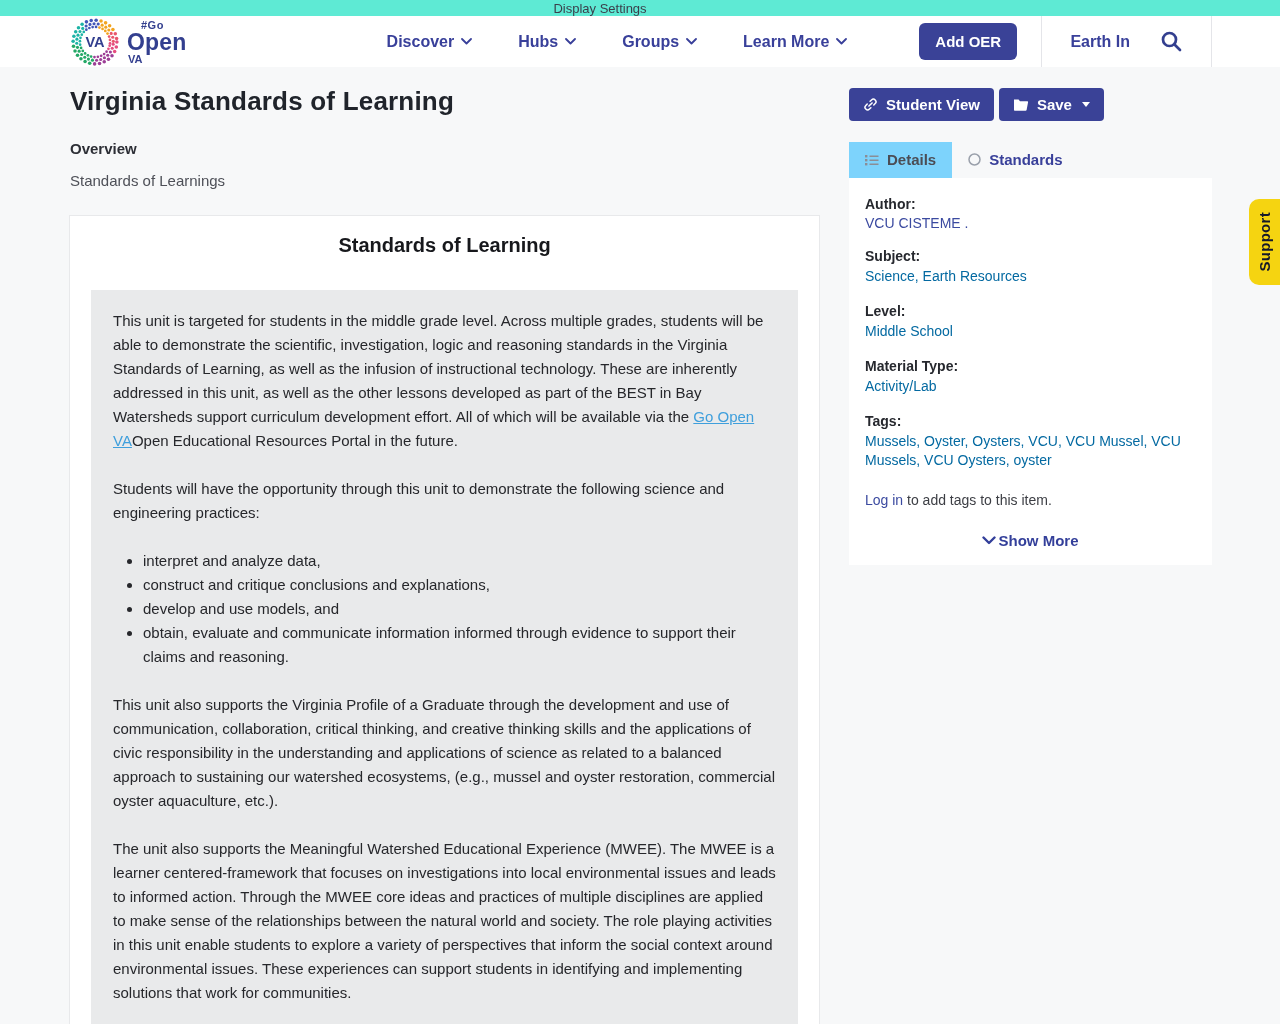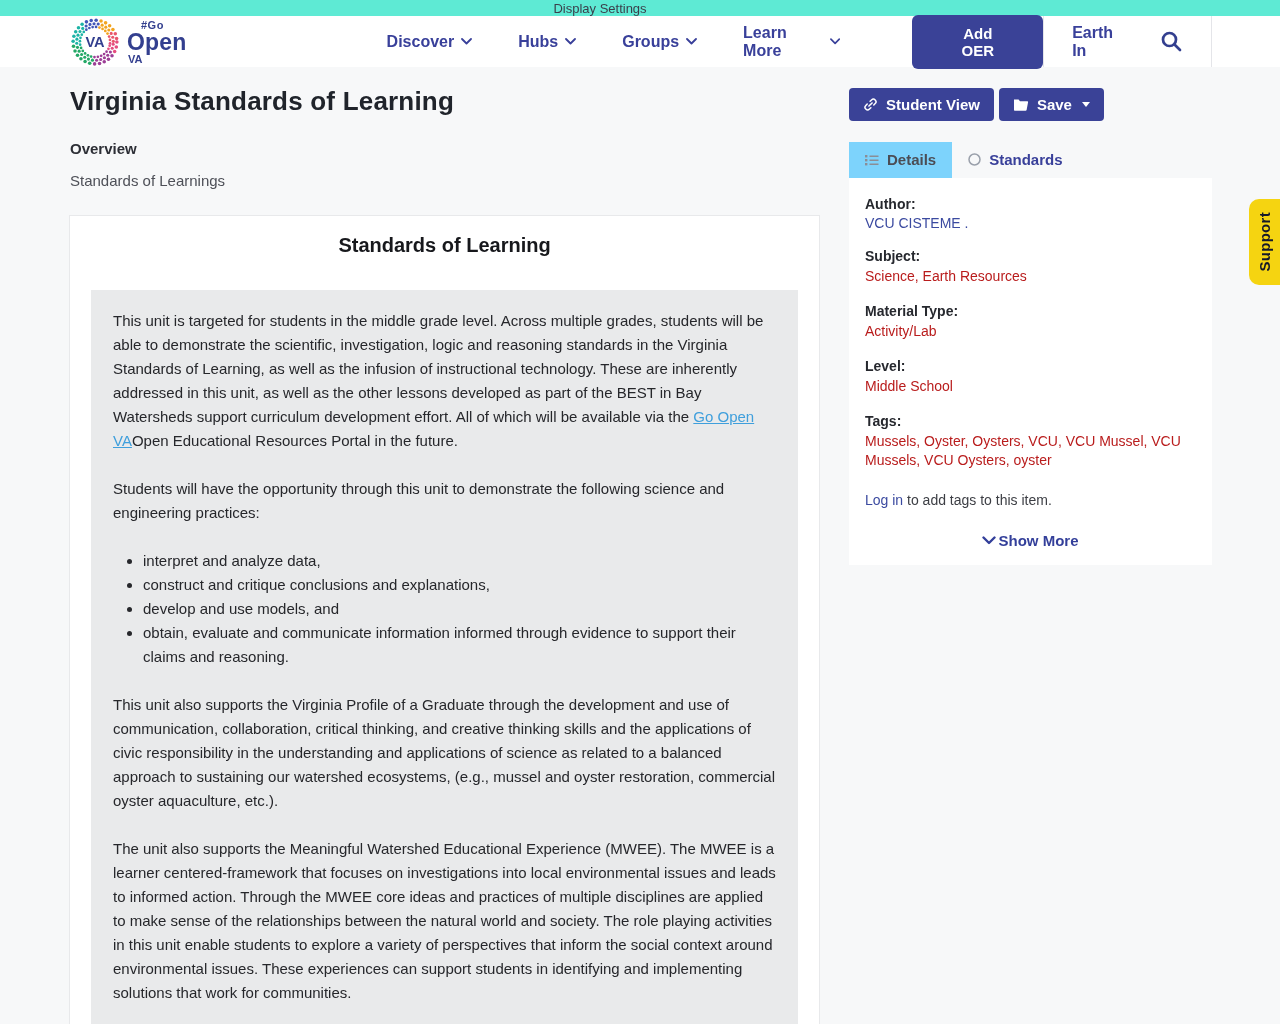--- a/index.html
+++ b/index.html
@@ -14,21 +14,21 @@
   .navbar { height:51px; background:#ffffff; display:flex; align-items:center; position:relative; z-index:5; }
   .brand { display:flex; align-items:center; margin-left:70px; gap:7px; }
   .brand svg { overflow:visible; }
   .wordmark { color:#333f8f; line-height:1; margin-top:2px; }
   .wordmark .go { font-size:11px; font-weight:bold; letter-spacing:.5px; margin-left:14px; }
   .wordmark .open { font-size:23px; font-weight:bold; letter-spacing:.2px; }
   .wordmark .va { font-size:11px; font-weight:bold; margin-left:1px; }
   .nav-links { display:flex; gap:46px; margin-left:200px; }
   .nav-item { display:flex; align-items:center; gap:7px; font-size:16px; font-weight:600; color:#39409a; cursor:pointer; }
   .chev { stroke:#39409a; fill:none; stroke-width:1.8; stroke-linecap:round; stroke-linejoin:round; }
-  .add-oer { margin-left:72px; background:#3a4297; color:#fff; border:none; border-radius:6px; font-family:inherit; font-size:15px; font-weight:600; padding:10px 33px; cursor:pointer; }
+  .add-oer { margin-left:72px; background:#3a4297; color:#fff; border:none; border-radius:6px; font-family:inherit; font-size:15px; font-weight:600; padding:10px 16px; cursor:pointer; }
   .nav-right { margin-left:auto; margin-right:68px; align-self:stretch; display:flex; align-items:center; gap:30px; padding:0 28px; border-left:1px solid #e4e5e9; border-right:1px solid #e4e5e9; }
   .signin { font-size:16px; font-weight:600; color:#39409a; text-decoration:none; }
   .search-btn { background:none; border:none; cursor:pointer; display:flex; }
 
   
   .page { position:relative; padding-top:19px; }
   .page-title { margin-left:70px; font-size:26px; font-weight:600; color:#20242b; letter-spacing:.2px; }
   .overview-label { margin:23px 0 0 70px; font-size:15px; font-weight:bold; color:#2d2f36; }
   .overview-text { margin:15px 0 0 70px; font-size:15px; color:#4e5058; }
 
@@ -52,21 +52,21 @@
   .report-link { display:flex; align-items:center; gap:6px; color:#39409a; font-size:15px; font-weight:600; text-decoration:none; }
 
   .tabs { margin-top:21px; display:flex; font-size:15px; }
   .tab { display:flex; align-items:center; gap:8px; padding:9px 16px 10px; cursor:pointer; }
   .tab.active { background:#7dd3fc; color:#4b4d55; font-weight:600; }
   .tab.inactive { color:#39409a; font-weight:600; }
 
   .panel { background:#fff; width:363px; padding:18px 16px 16px; font-size:14px; }
   .field { margin-bottom:17px; }
   .field .fl { font-weight:bold; color:#26282e; margin-bottom:3px; }
-  .field .fv { color:#b91c1c; line-height:19px; }
+  .field .fv { color:#0369a1; line-height:19px; }
   .indigo-link { color:#3b4aa0; text-decoration:none; }
   .login-line { margin-top:22px; color:#3c3e44; }
   .show-more { margin-top:24px; display:flex; justify-content:center; align-items:center; gap:2px; color:#333f9a; font-size:15px; font-weight:600; cursor:pointer; }
 
   
   .support-tab { position:absolute; right:0; top:199px; width:31px; height:86px; background:#f5d411; border-radius:10px 0 0 10px; display:flex; align-items:center; justify-content:center; cursor:pointer; }
   .support-tab span { writing-mode:vertical-rl; transform:rotate(180deg); font-size:15px; font-weight:bold; color:#15192b; letter-spacing:.3px; }
 </style>
 </head>
 <body>
@@ -277,26 +277,26 @@
     <div class="panel">
       <div class="field">
         <div class="fl">Author:</div>
         <a href="#" class="indigo-link">VCU CISTEME .</a>
       </div>
       <div class="field">
         <div class="fl">Subject:</div>
         <div class="fv">Science, Earth Resources</div>
       </div>
       <div class="field">
+        <div class="fl">Level:</div>
+        <div class="fv">Middle School</div>
+      </div>
+      <div class="field">
         <div class="fl">Material Type:</div>
         <div class="fv">Activity/Lab</div>
-      </div>
-      <div class="field">
-        <div class="fl">Level:</div>
-        <div class="fv">Middle School</div>
       </div>
       <div class="field">
         <div class="fl">Tags:</div>
         <div class="fv">Mussels, Oyster, Oysters, VCU, VCU Mussel, VCU Mussels, VCU Oysters, oyster</div>
       </div>
       <div class="login-line">
         <a href="#" class="indigo-link">Log in</a><span> to add tags to this item.</span>
       </div>
       <div class="show-more">
         <svg width="14" height="9" viewBox="0 0 14 9">

